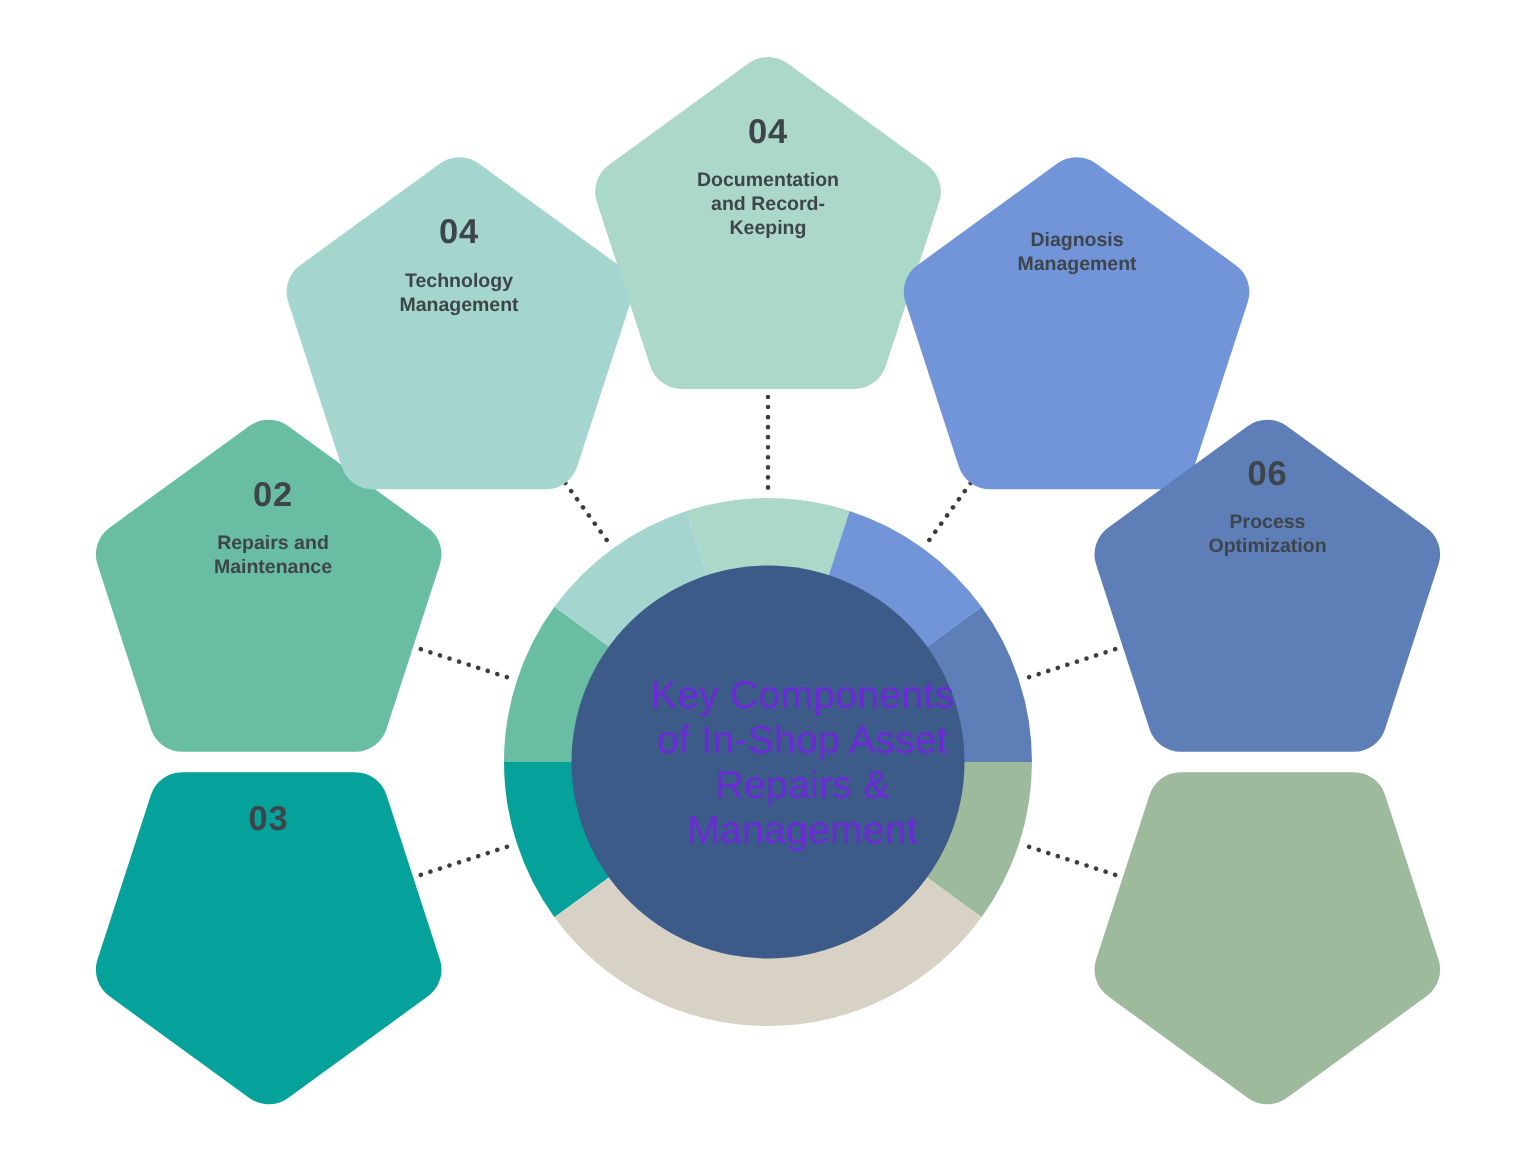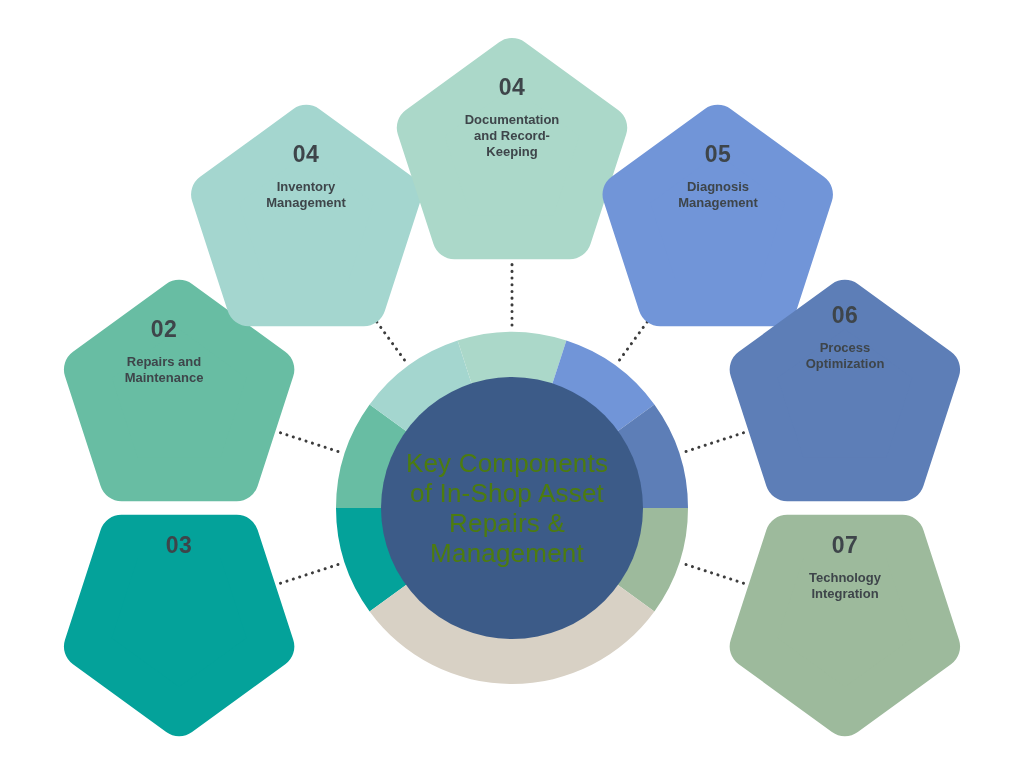--- a/index.html
+++ b/index.html
@@ -5,31 +5,31 @@
   html,body{margin:0;padding:0;background:#ffffff;}
   body{font-family:"Liberation Sans","DejaVu Sans",sans-serif;}
   .stage{position:relative;width:1024px;height:768px;background:#ffffff;overflow:hidden;}
   .stage svg{position:absolute;left:0;top:0;}
 
   .node{position:absolute;width:232px;text-align:center;color:#3E454A;}
   .node .num{font-size:23px;font-weight:700;letter-spacing:.5px;}
   .node .lbl{margin-top:11px;font-size:13px;font-weight:700;line-height:1.22;white-space:pre-line;}
 
   .node-1{left:63px;top:532px;}
-  .node-2{left:48px;top:316px;}
+  .node-2{left:66px;top:316px;}
   .node-3{left:190px;top:141px;}
   .node-4{left:396px;top:74px;}
   .node-5{left:602px;top:141px;}
   .node-6{left:729px;top:302px;}
   .node-7{left:729px;top:532px;}
 
   .center-label{
-    position:absolute;left:390px;top:398px;width:234px;height:220px;
+    position:absolute;left:418px;top:398px;width:234px;height:220px;
     display:flex;align-items:center;justify-content:center;
-    text-align:center;color:#4d7c0f;font-size:26px;line-height:1.16;
+    text-align:center;color:#6d28d9;font-size:26px;line-height:1.16;
     white-space:pre-line;letter-spacing:.2px;
   }
 </style>
 </head>
 <body>
 
 <div class="stage">
 
   <svg id="diagram-svg" width="1024" height="768" viewBox="0 0 1024 768">
       <line x1="337.9566575179869" y1="564.5501099706155" x2="276.1379839588019" y2="584.636214604987" stroke="#3C3C3C" stroke-width="3" stroke-linecap="round" stroke-dasharray="0.1 6.6"></line>
@@ -62,47 +62,41 @@
   </div>
 
   <div class="node node-2">
     <div class="num">02</div>
     <div class="lbl">Repairs and
 Maintenance</div>
   </div>
 
   <div class="node node-3">
     <div class="num">04</div>
-    <div class="lbl">Inventory
+    <div class="lbl">Technology
 Management</div>
   </div>
 
   <div class="node node-4">
     <div class="num">04</div>
     <div class="lbl">Documentation
 and Record-
 Keeping</div>
   </div>
 
   <div class="node node-5">
-    <div class="num">05</div>
     <div class="lbl">Diagnosis
 Management</div>
   </div>
 
   <div class="node node-6">
     <div class="num">06</div>
     <div class="lbl">Process
 Optimization</div>
   </div>
 
-  <div class="node node-7">
-    <div class="num">07</div>
-    <div class="lbl">Technology
-Integration</div>
-  </div>
 
   <div class="center-label">Key Components
 of In-Shop Asset
 Repairs &amp;
 Management</div>
 
 </div>
 
 </body></html>

